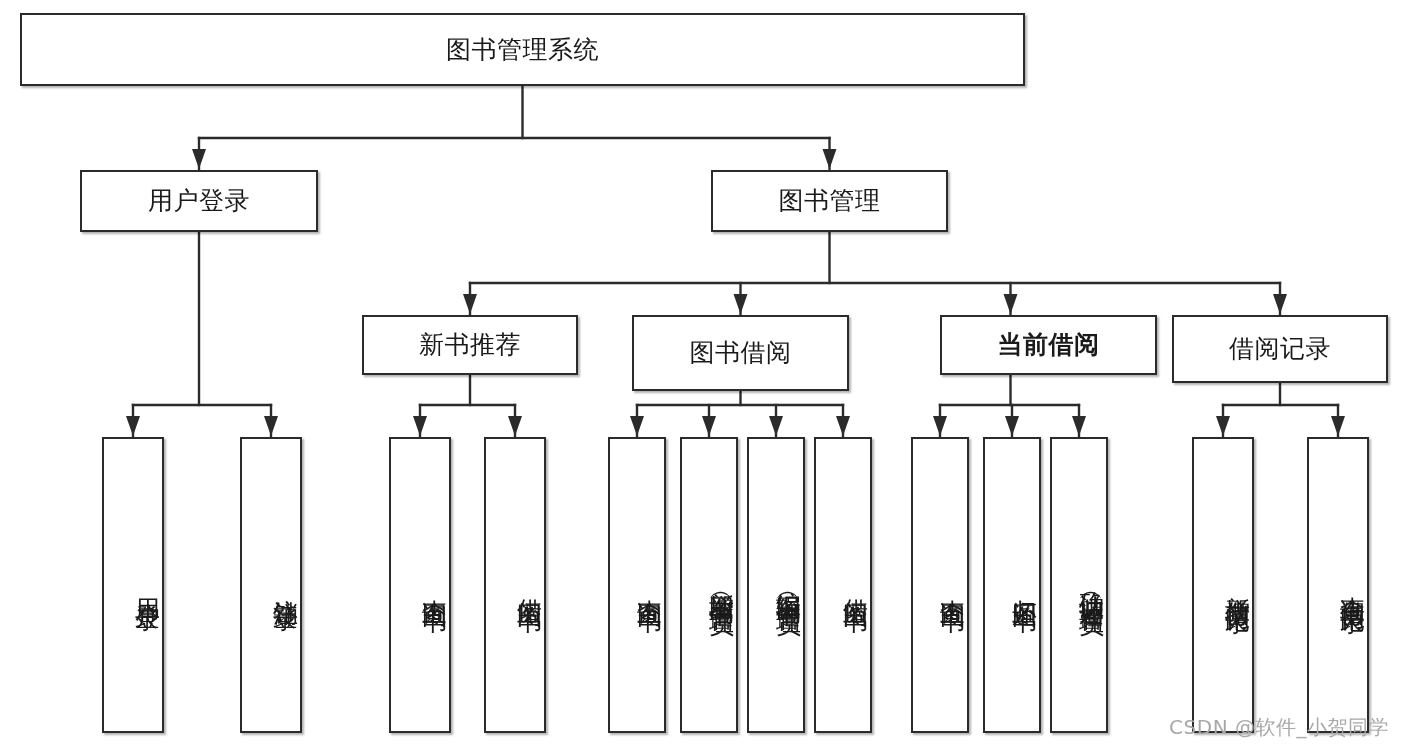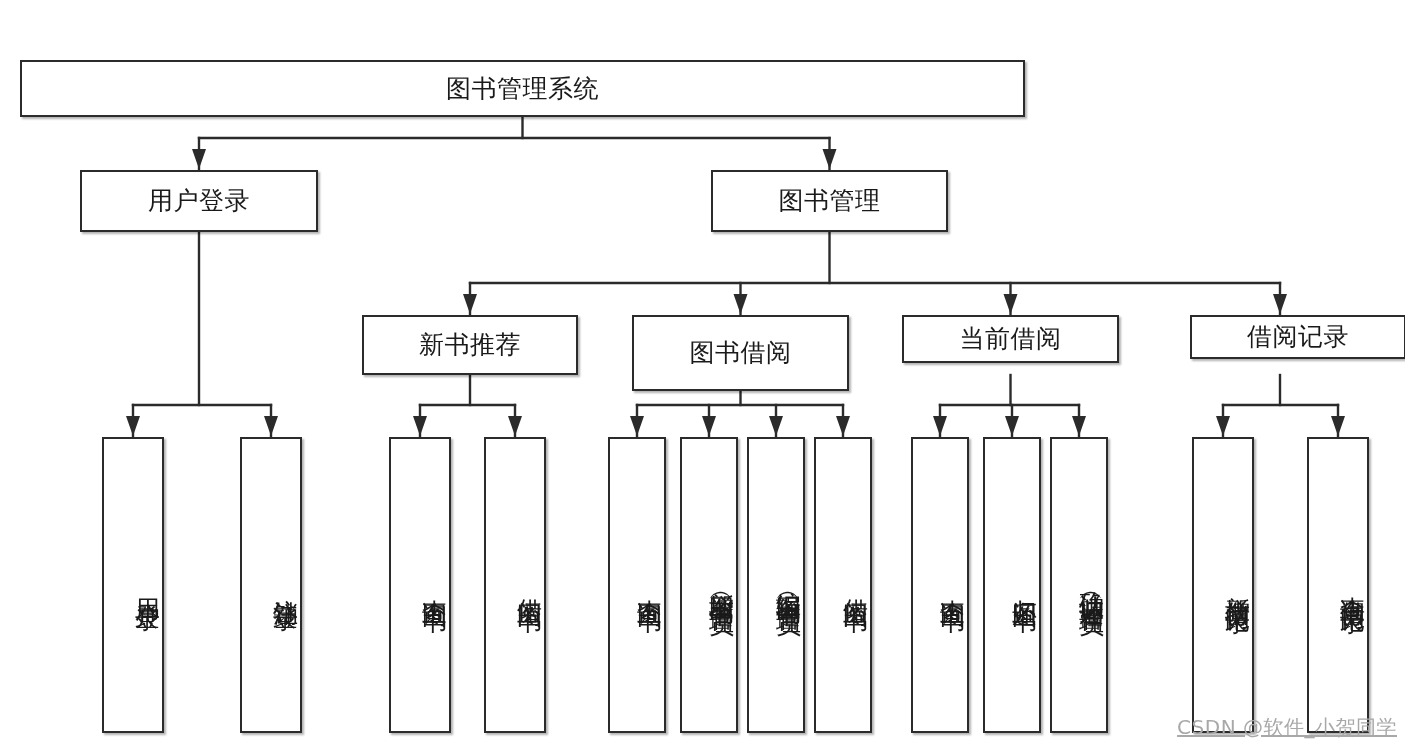--- a/index.html
+++ b/index.html
@@ -54,28 +54,27 @@
   }
   .node-label {
     display: block;
     white-space: pre-line;
   }
   .node.vertical .node-label {
     white-space: nowrap;
   }
   #watermark {
     position: absolute;
-    right: 8px;
+    right: 16px;
     bottom: 6px;
     font-size: 20px;
     color: #a8a8a8;
     letter-spacing: 0.5px;
     user-select: none;
     white-space: nowrap;
-    text-decoration: underline;
   }
 </style>
 </head>
 <body>
 
 <div id="diagram-root">
   <svg id="edge-layer" viewBox="0 0 1405 747" xmlns="http://www.w3.org/2000/svg">
       <path d="M 522.5 70 L 522.5 138" fill="none" stroke="#2b2b2b" stroke-width="2.4" stroke-linecap="square"></path>
       <path d="M 199 138 L 829.5 138" fill="none" stroke="#2b2b2b" stroke-width="2.4" stroke-linecap="square"></path>
       <path d="M 199 138 L 199 169" fill="none" stroke="#2b2b2b" stroke-width="2.4" stroke-linecap="square"></path>
@@ -123,39 +122,39 @@
       <path d="M 1079 405 L 1079 436" fill="none" stroke="#2b2b2b" stroke-width="2.4" stroke-linecap="square"></path>
       <polygon points="1072,416 1086,416 1079,436" fill="#2b2b2b"></polygon>
       <path d="M 1280 375 L 1280 405" fill="none" stroke="#2b2b2b" stroke-width="2.4" stroke-linecap="square"></path>
       <path d="M 1223 405 L 1338 405" fill="none" stroke="#2b2b2b" stroke-width="2.4" stroke-linecap="square"></path>
       <path d="M 1223 405 L 1223 436" fill="none" stroke="#2b2b2b" stroke-width="2.4" stroke-linecap="square"></path>
       <polygon points="1216,416 1230,416 1223,436" fill="#2b2b2b"></polygon>
       <path d="M 1338 405 L 1338 436" fill="none" stroke="#2b2b2b" stroke-width="2.4" stroke-linecap="square"></path>
       <polygon points="1331,416 1345,416 1338,436" fill="#2b2b2b"></polygon>
     </svg>
   <div id="node-layer">
-      <div class="node horizontal" style="left: 20px; top: 13px; width: 1005px; height: 57px; margin-top: 47px;">
+      <div class="node horizontal" style="left: 20px; top: 13px; width: 1005px; height: 73px;">
         <span class="node-label">图书管理系统</span>
       </div>
       <div class="node horizontal" style="left: 80px; top: 170px; width: 238px; height: 62px;">
         <span class="node-label">用户登录</span>
       </div>
       <div class="node horizontal" style="left: 711px; top: 170px; width: 237px; height: 62px;">
         <span class="node-label">图书管理</span>
       </div>
       <div class="node horizontal" style="left: 362px; top: 315px; width: 216px; height: 60px; justify-content: center;">
         <span class="node-label">新书推荐</span>
       </div>
       <div class="node horizontal" style="left: 632px; top: 315px; width: 217px; height: 76px;">
         <span class="node-label">图书借阅</span>
       </div>
-      <div class="node horizontal" style="left: 902px; top: 315px; width: 217px; height: 48px;">
+      <div class="node horizontal" style="left: 940px; top: 315px; width: 217px; height: 60px; font-weight: bold;">
         <span class="node-label">当前借阅</span>
       </div>
-      <div class="node horizontal" style="left: 1172px; top: 315px; width: 216px; height: 44px; margin-left: 18px;">
+      <div class="node horizontal" style="left: 1172px; top: 315px; width: 216px; height: 68px;">
         <span class="node-label">借阅记录</span>
       </div>
       <div class="node vertical" style="left: 102px; top: 437px; width: 62px; height: 296px;">
         <span class="node-label">用户登录</span>
       </div>
       <div class="node vertical" style="left: 240px; top: 437px; width: 62px; height: 296px;">
         <span class="node-label">注销登录</span>
       </div>
       <div class="node vertical" style="left: 389px; top: 437px; width: 62px; height: 296px;">
         <span class="node-label">查询图书</span>

